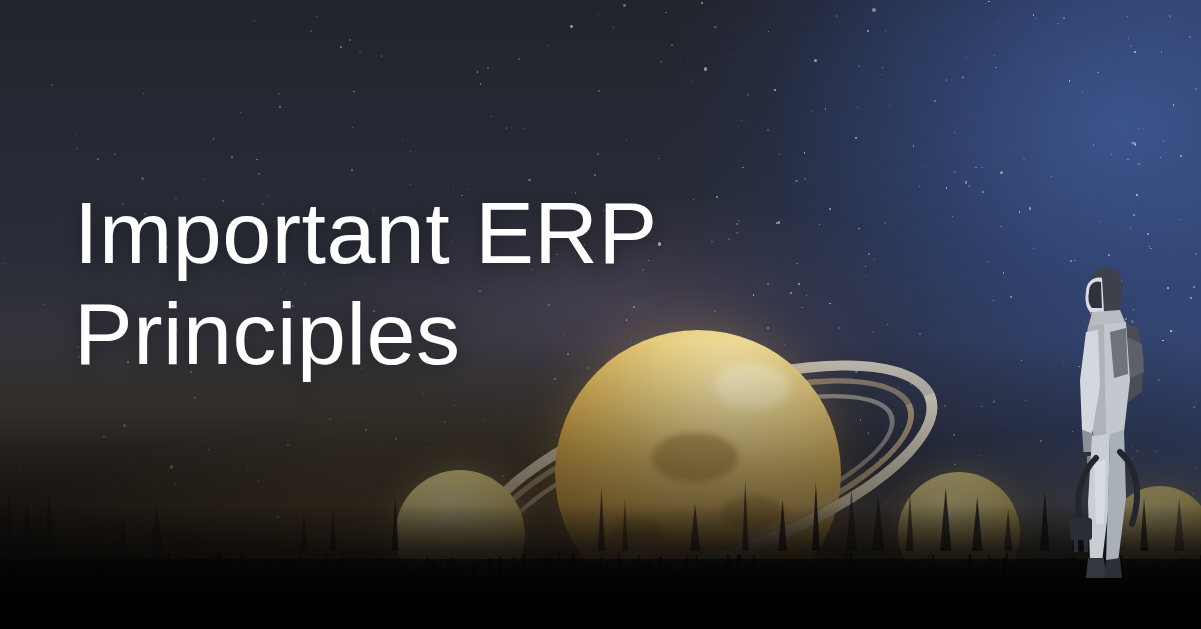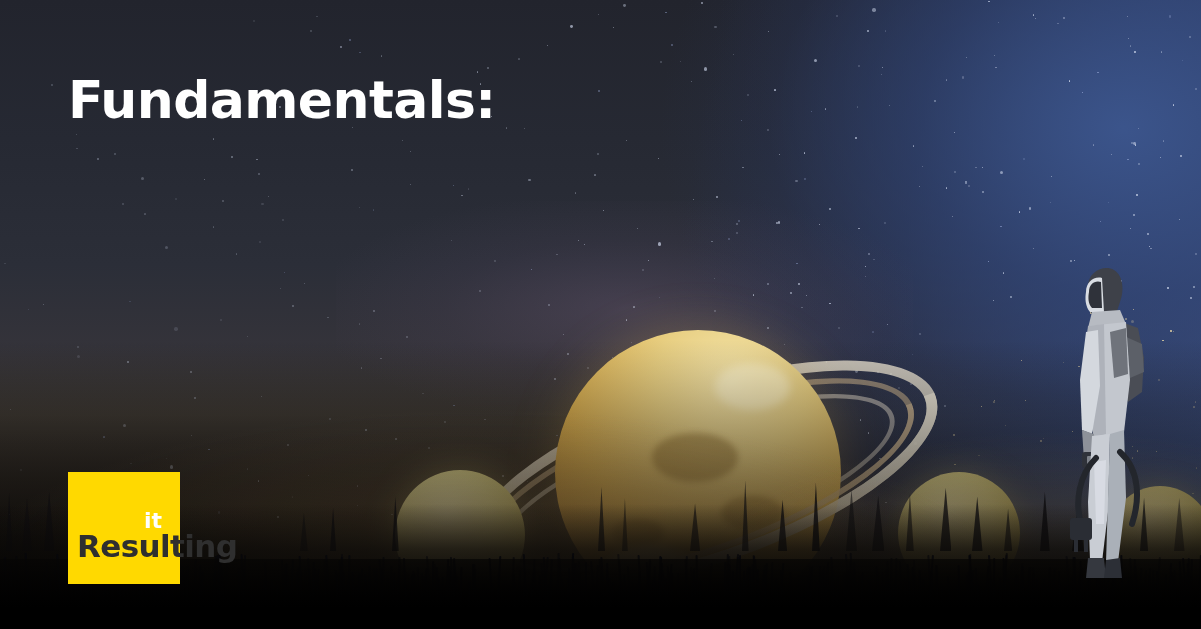--- a/index.html
+++ b/index.html
@@ -1369,22 +1369,19 @@
         <path d="M38 196 C20 214 18 240 22 258"></path>
         <path d="M62 190 C82 208 82 238 74 262"></path>
       </g>
       <rect x="12" y="256" width="22" height="22" rx="3" fill="#2a2d34"></rect>
       <rect x="16" y="276" width="4" height="14" fill="#2a2d34"></rect>
       <rect x="26" y="276" width="4" height="14" fill="#2a2d34"></rect>
     </svg>
   </div>
 
   <div class="head-row">
-    <span class="head-sub">Fundamentals:</span>
   </div>
 
-
-  <div class="logo">
-    <span class="logo-it">it</span>
-    <span class="logo-resulting">Resulting</span>
-  </div>
+  <div class="title">Important ERP
+Principles</div>
+
 
 </div>
 
 </body></html>

